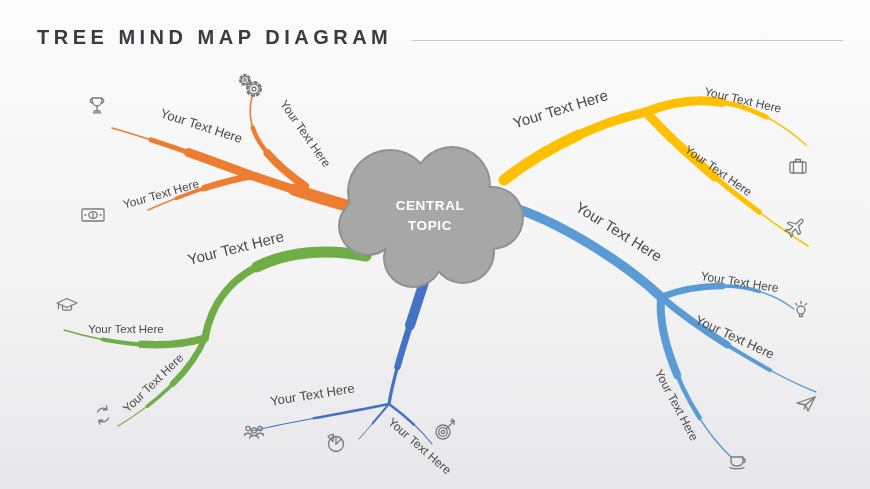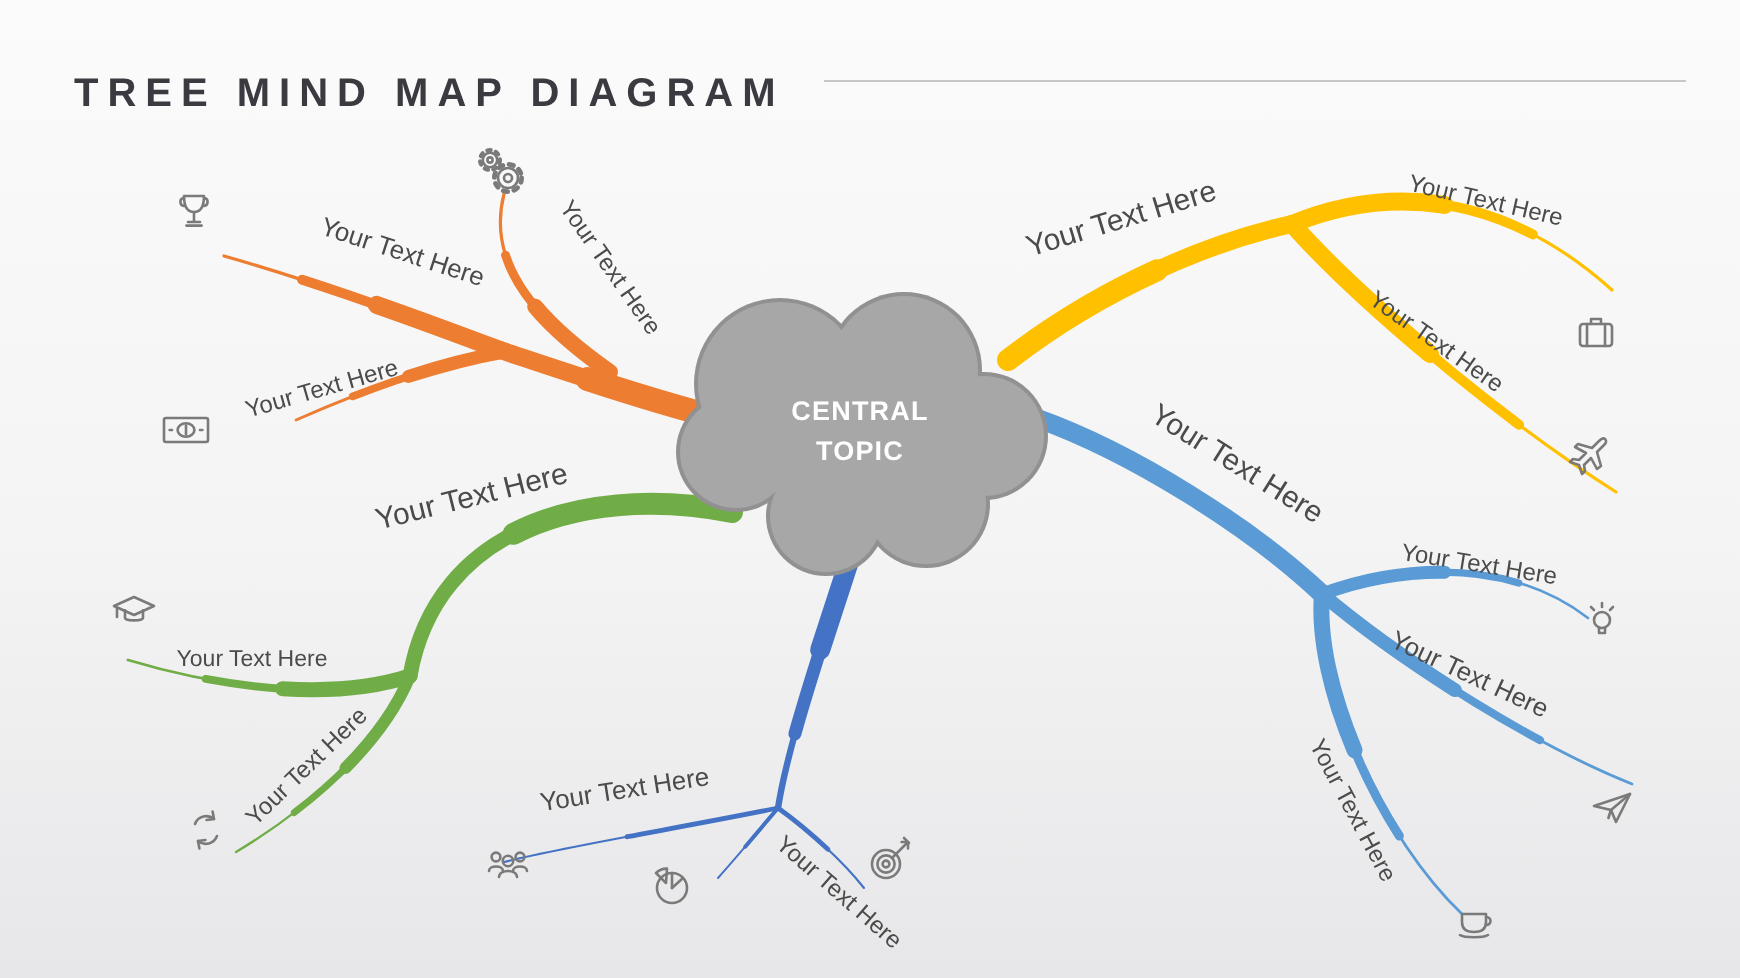--- a/index.html
+++ b/index.html
@@ -2,21 +2,21 @@
 <html><head>
 <meta charset="utf-8">
 <style>
   html,body{margin:0;padding:0;background:#ddd;}
   .stage{
     position:relative;width:870px;height:489px;overflow:hidden;
     background:linear-gradient(180deg,#fbfbfc 0%,#f4f4f5 55%,#e7e7e9 100%);
     font-family:"Liberation Sans",sans-serif;
   }
   .title{
-    position:absolute;left:37px;top:36px;font-size:20px;font-weight:bold;
+    position:absolute;left:37px;top:26px;font-size:20px;font-weight:bold;
     letter-spacing:4.5px;color:#3a3a40;white-space:nowrap;
   }
   .rule{position:absolute;left:412px;top:40px;width:431px;height:1px;background:#c7c7c9;}
   svg{position:absolute;left:0;top:0;}
   
   use,path{fill:none;}
   .br{stroke-linecap:round;stroke-linejoin:round;}
   .orange{stroke:#ED7D31}.yellow{stroke:#FFC000}.blue{stroke:#5B9BD5}
   .green{stroke:#70AD47}.dblue{stroke:#4472C4}
   .t1{stroke-dasharray:45 1000}

